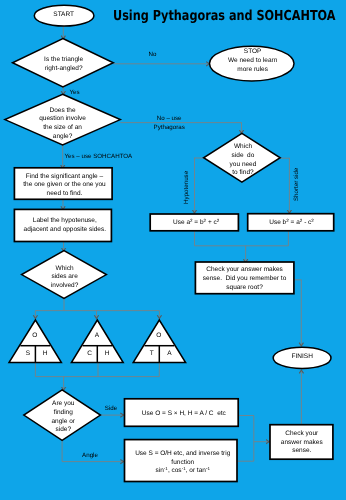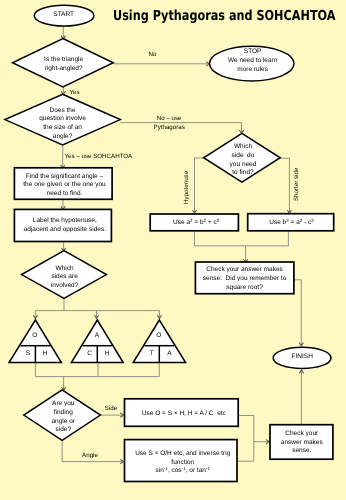--- a/index.html
+++ b/index.html
@@ -2,21 +2,21 @@
 <html><head>
 <meta charset="utf-8">
 <title>Using Pythagoras and SOHCAHTOA</title>
 <style>
   html,body{margin:0;padding:0;background:#ffffff;}
   body{width:346px;height:500px;overflow:hidden;
        font-family:"Liberation Sans",sans-serif;
        -webkit-font-smoothing:antialiased;
        text-rendering:geometricPrecision;}
   #sheet{will-change:transform;}
-  #sheet{position:relative;width:346px;height:500px;background:#fef9c3;}
+  #sheet{position:relative;width:346px;height:500px;background:#0ea5e9;}
   svg#chart{display:block;position:absolute;left:0;top:0;}
   
   .tx{position:absolute;text-align:center;color:#000;line-height:8.75px;
       font-family:"Liberation Sans",sans-serif;}
   .n  {font-size:6.5px;}
   .lab{font-size:6.2px;}
   .ttl{position:absolute;font-family:"DejaVu Sans",sans-serif;font-weight:bold;
        font-size:13.8px;color:#000;white-space:nowrap;
        transform:scaleX(0.815);transform-origin:0 0;}
   sup{font-size:70%;vertical-align:baseline;position:relative;top:-2.0px;line-height:0;}

